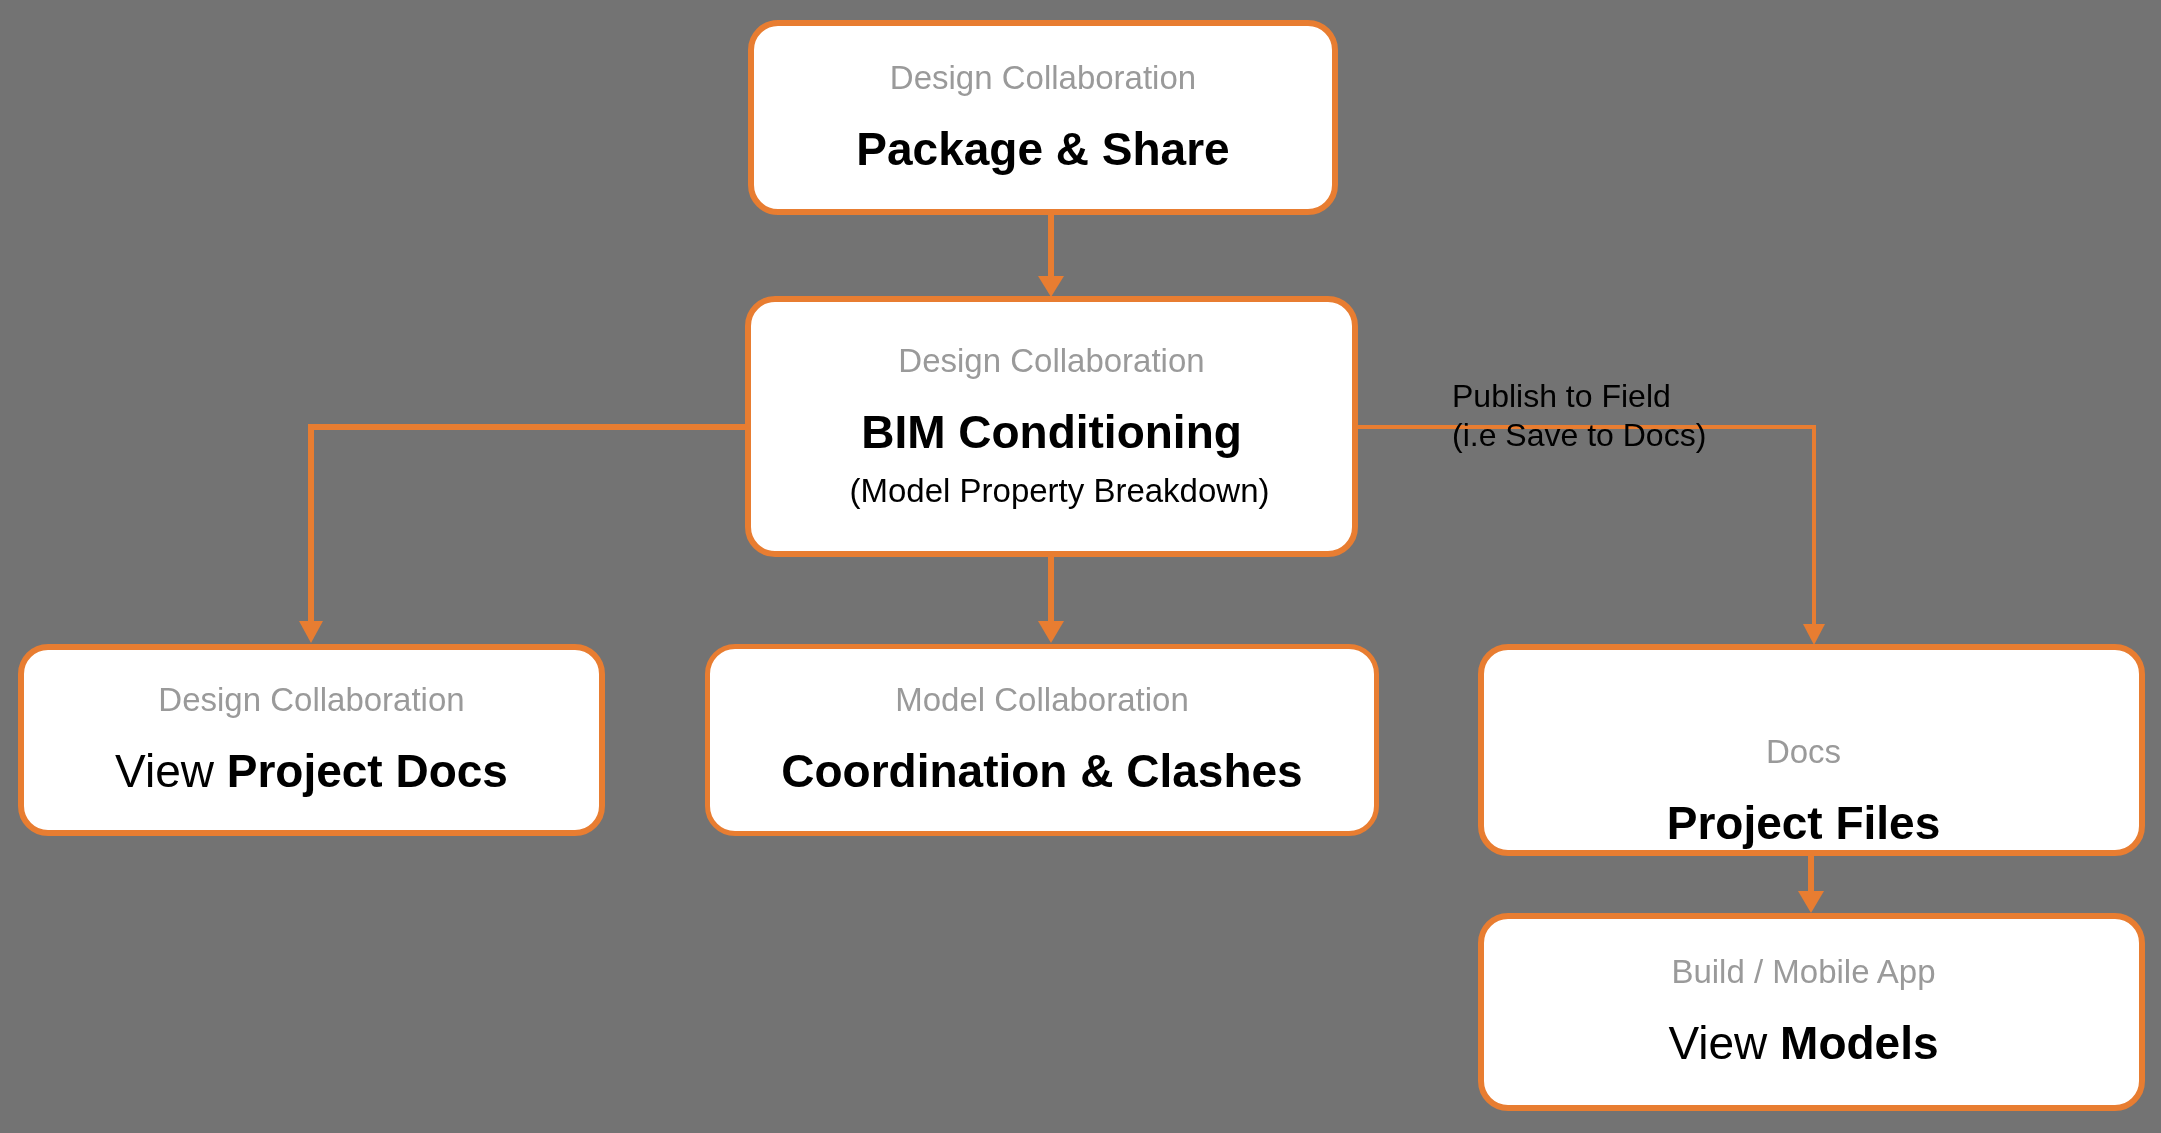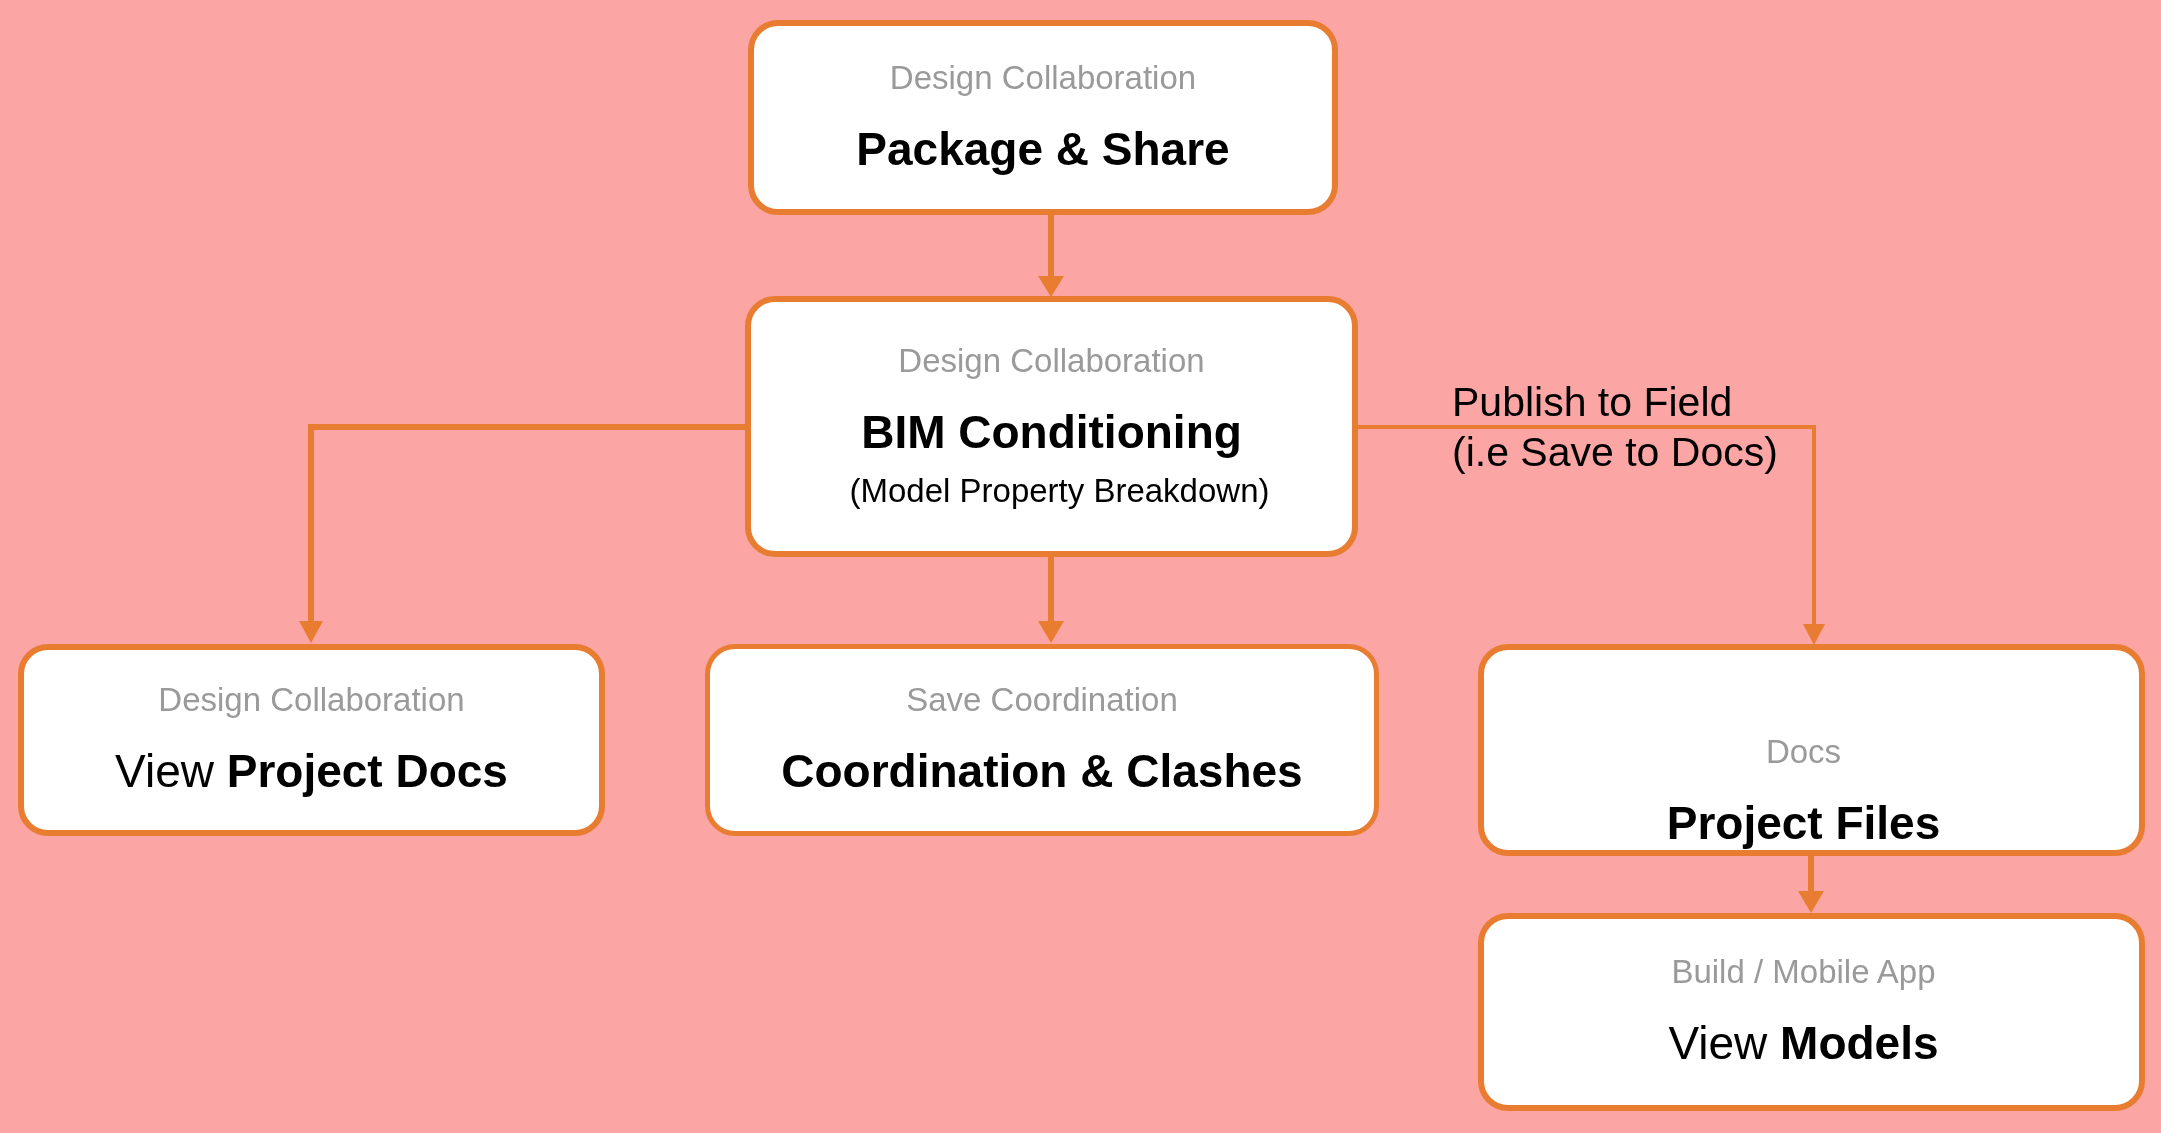--- a/index.html
+++ b/index.html
@@ -7,21 +7,21 @@
     padding: 0;
     background: #ffffff;
   }
   body {
     font-family: "Liberation Sans", sans-serif;
   }
   #canvas {
     position: relative;
     width: 2161px;
     height: 1133px;
-    background: #fca5a5;
+    background: #737373;
     overflow: hidden;
   }
   svg.connectors {
     position: absolute;
     left: 0;
     top: 0;
     width: 2161px;
     height: 1133px;
     pointer-events: none;
   }
@@ -65,21 +65,21 @@
     white-space: nowrap;
     margin-left: 16px;
   }
   
   .stack-gap-top { margin-bottom: 28px; }
   .stack-gap-small { margin-bottom: 14px; }
 
   .edge-label {
     position: absolute;
     color: #000000;
-    font-size: 41px;
+    font-size: 32px;
     font-weight: 400;
     line-height: 1.22;
     white-space: nowrap;
     text-align: left;
     z-index: 3;
   }
   .edge-label div { display: block; }
 </style>
 </head>
 <body>
@@ -130,21 +130,21 @@
   </div>
 
   <div class="node" style="left:18px; top:644px; width:587px; height:192px;">
     <div class="node-product stack-gap-top">Design Collaboration</div>
     <div class="node-title">
       <span class="light">View </span><span>Project Docs</span>
     </div>
   </div>
 
   <div class="node thin" style="left:705px; top:644px; width:674px; height:192px;">
-    <div class="node-product stack-gap-top">Save Coordination</div>
+    <div class="node-product stack-gap-top">Model Collaboration</div>
     <div class="node-title">
       <span class="light"></span><span>Coordination &amp; Clashes</span>
     </div>
   </div>
 
   <div class="node" style="left:1478px; top:644px; width:667px; height:212px;justify-content:flex-end;">
     <div class="node-product stack-gap-top" style="position:relative; left:-8px;">Docs</div>
     <div class="node-title" style="position:relative; left:-8px;">
       <span class="light"></span><span>Project Files</span>
     </div>

